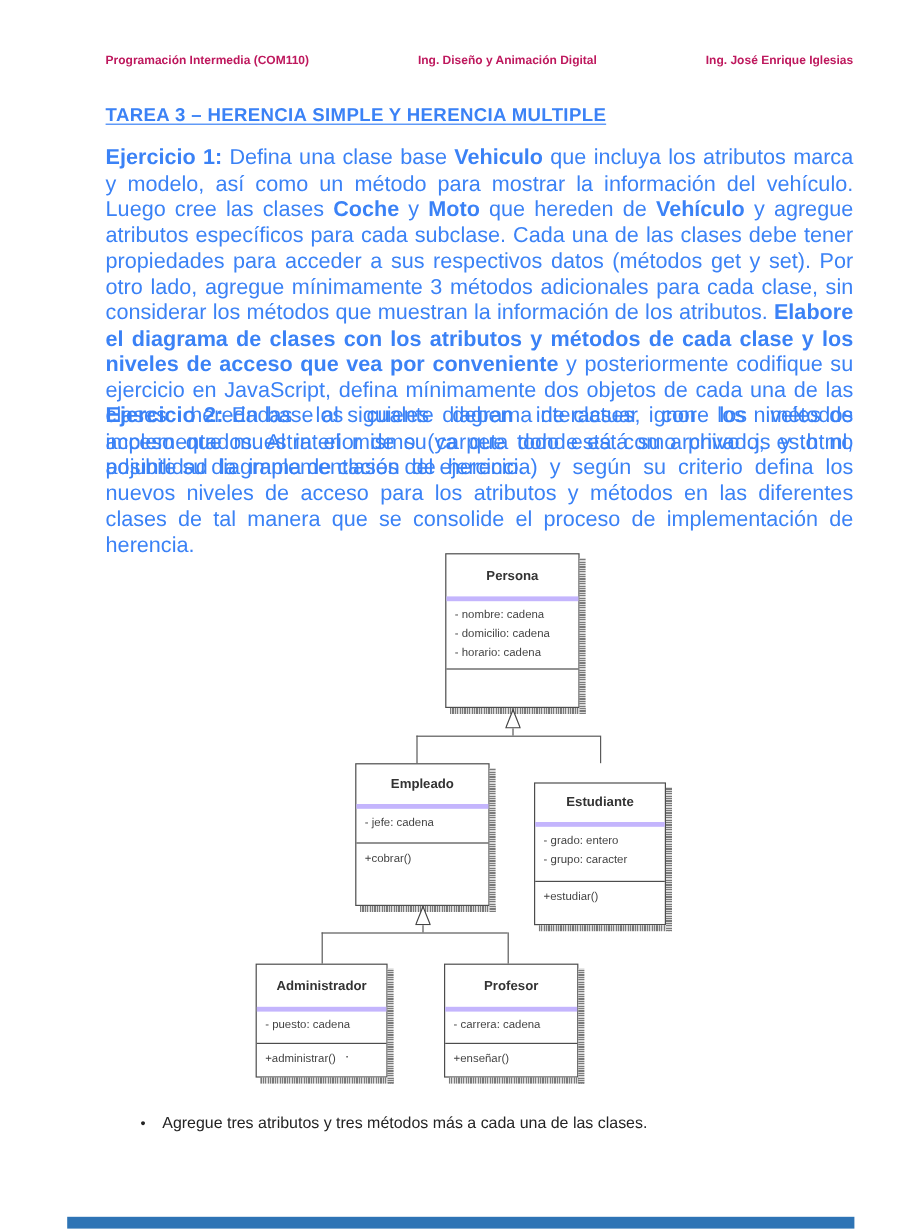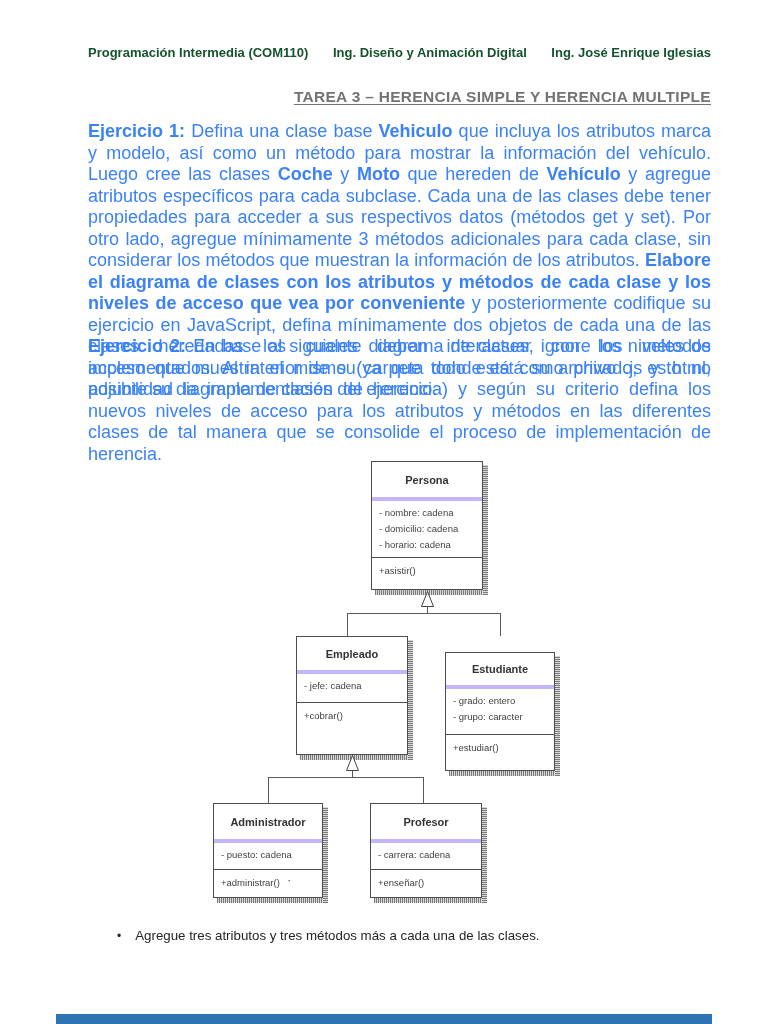--- a/index.html
+++ b/index.html
@@ -4,26 +4,26 @@
 <style>
   html,body{margin:0;padding:0;}
   .page{
     position:relative;width:768px;height:1024px;background:#ffffff;overflow:hidden;
     font-family:"Liberation Sans", sans-serif;
   }
   
   .header{
     position:absolute;left:88px;top:45px;width:623px;
     display:flex;justify-content:space-between;
-    font-weight:bold;font-size:13px;color:#14532d;white-space:nowrap;
+    font-weight:bold;font-size:10px;color:#be185d;white-space:nowrap;
   }
   
   .title{
-    position:absolute;left:88px;top:88px;width:623px;text-align:right;
-    font-weight:bold;font-size:15.5px;letter-spacing:.3px;color:#737373;
+    position:absolute;left:88px;top:88px;width:623px;text-align:left;
+    font-weight:bold;font-size:15.5px;letter-spacing:.3px;color:#3b82f6;
     text-decoration:underline;text-underline-offset:2px;
   }
   
   .para{
     position:absolute;left:88px;width:623px;text-align:justify;
     font-size:18px;line-height:21.5px;color:#3b82f6;
   }
   #p1{top:121px;}
   #p2{top:336px;}
   .b{font-weight:bold;}
@@ -77,23 +77,20 @@
   <div class="para" id="p2"><span class="b">Ejercicio 2: </span><span>En base al siguiente diagrama de clases, ignore los niveles de acceso que muestra el mismo (ya que todo está como privado, esto no posibilidad la implementación de herencia) y según su criterio defina los nuevos niveles de acceso para los atributos y métodos en las diferentes clases de tal manera que se consolide el proceso de implementación de herencia.</span></div>
 
   <div>
 
     <div class="uml-class" style="left:371px;top:461px;width:112px;height:129px;">
       <div class="uml-title" style="height:39px;">Persona</div>
       <div class="uml-attrs" style="height:57px;">
           <div class="member-row">- nombre: cadena</div>
           <div class="member-row">- domicilio: cadena</div>
           <div class="member-row">- horario: cadena</div>
-        </div>
-      <div class="uml-methods" style="height:31px;">
-          <div class="member-row">+asistir()</div>
         </div>
     </div>
 
     <div class="uml-class" style="left:296px;top:636px;width:112px;height:119px;">
       <div class="uml-title" style="height:37px;">Empleado</div>
       <div class="uml-attrs" style="height:29px;">
           <div class="member-row">- jefe: cadena</div>
         </div>
       <div class="uml-methods" style="height:51px;">
           <div class="member-row">+cobrar()</div>

